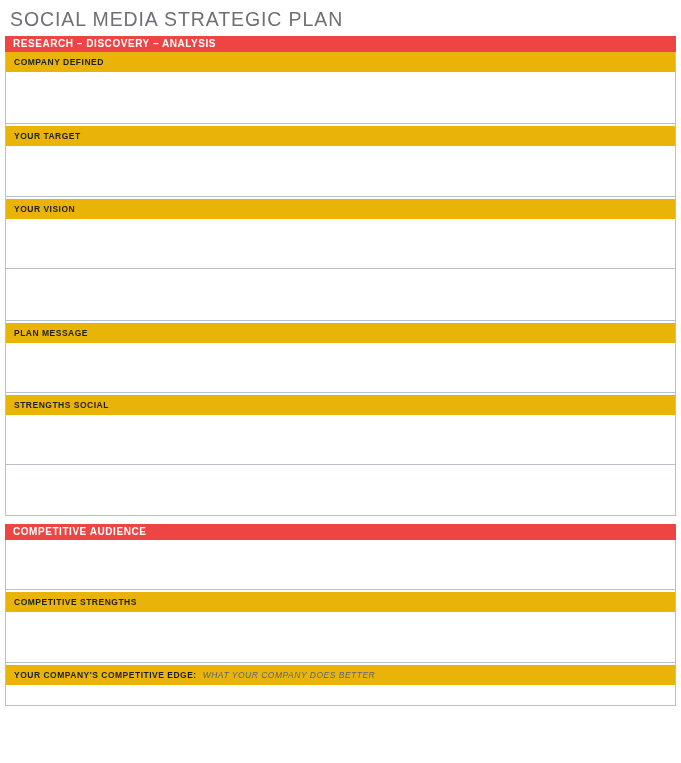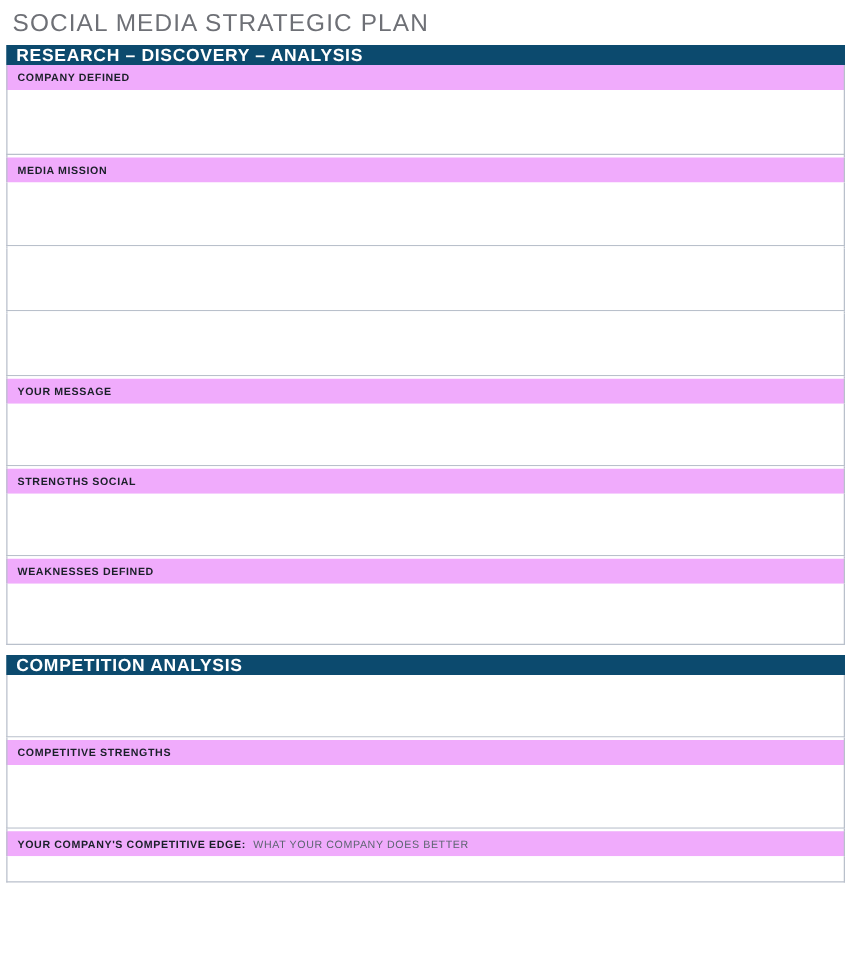--- a/index.html
+++ b/index.html
@@ -46,51 +46,52 @@
 
   .section {
     width: 100%;
   }
   .section + .section {
     margin-top: 8px;
   }
 
   
   .band {
-    background: #0c4a6e;
+    background: #ef4444;
     color: #ffffff;
-    font-size: 14px;
+    font-size: 10px;
     font-weight: bold;
     letter-spacing: 0.55px;
     height: 16px;
     line-height: 16px;
     padding: 0 0 0 8px;
     box-sizing: border-box;
     white-space: nowrap;
     overflow: hidden;
   }
 
   
   .label-row {
-    background: #f0abfc;
+    background: #eab308;
     color: #1b2029;
     font-size: 8.5px;
     font-weight: bold;
     letter-spacing: 0.5px;
     height: 20px;
     line-height: 20px;
     padding: 0 0 0 8px;
     box-sizing: border-box;
     border-left: 1px solid #b9c0cb;
     border-right: 1px solid #b9c0cb;
     white-space: nowrap;
     overflow: hidden;
   }
   .label-row .hint {
     font-weight: normal;
+    font-style: italic;
     letter-spacing: 0.5px;
     color: #5c6470;
     margin-left: 6px;
   }
 
   
   .fill-row {
     background: #ffffff;
     border: 1px solid #b9c0cb;
     border-top: none;
@@ -121,46 +122,46 @@
   <div class="sheet">
 
     <div class="section">
 
       <div class="band">RESEARCH – DISCOVERY – ANALYSIS</div>
 
       <div class="label-row">COMPANY DEFINED</div>
       <div class="fill-row h52"></div>
       <div class="gap"></div>
 
-      <div class="label-row">MEDIA MISSION</div>
+      <div class="label-row">YOUR TARGET</div>
       <div class="fill-row h51"></div>
       <div class="gap"></div>
 
+      <div class="label-row">YOUR VISION</div>
       <div class="fill-row h50"></div>
       <div class="gap"></div>
 
       <div class="fill-row h50"></div>
       <div class="gap"></div>
 
-      <div class="label-row">YOUR MESSAGE</div>
+      <div class="label-row">PLAN MESSAGE</div>
       <div class="fill-row h50"></div>
       <div class="gap"></div>
 
       <div class="label-row">STRENGTHS SOCIAL</div>
       <div class="fill-row h50"></div>
       <div class="gap"></div>
 
-      <div class="label-row">WEAKNESSES DEFINED</div>
       <div class="fill-row h49"></div>
 
     </div>
 
     <div class="section">
 
-      <div class="band">COMPETITION ANALYSIS</div>
+      <div class="band">COMPETITIVE AUDIENCE</div>
 
       <div class="fill-row h50"></div>
       <div class="gap"></div>
 
       <div class="label-row">COMPETITIVE STRENGTHS</div>
       <div class="fill-row h51"></div>
       <div class="gap"></div>
 
       <div class="label-row">
         <span>YOUR COMPANY'S COMPETITIVE EDGE:</span><span class="hint">WHAT YOUR COMPANY DOES BETTER</span>

